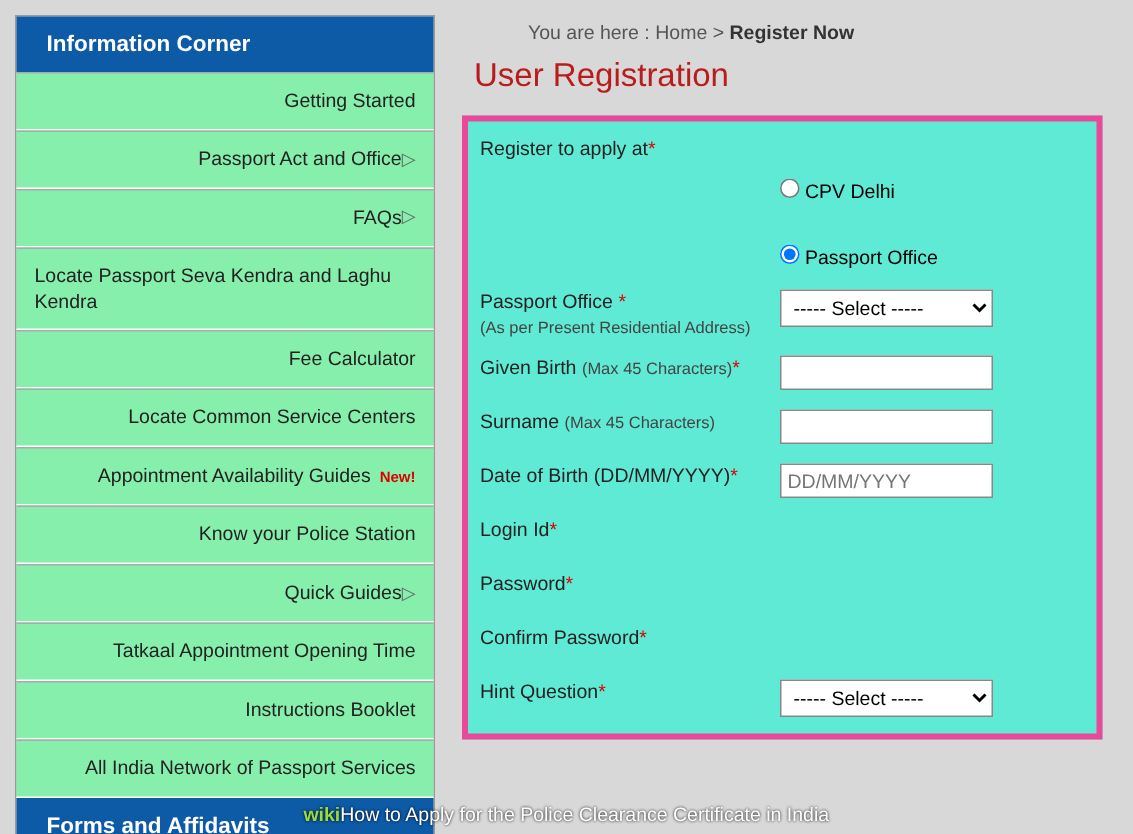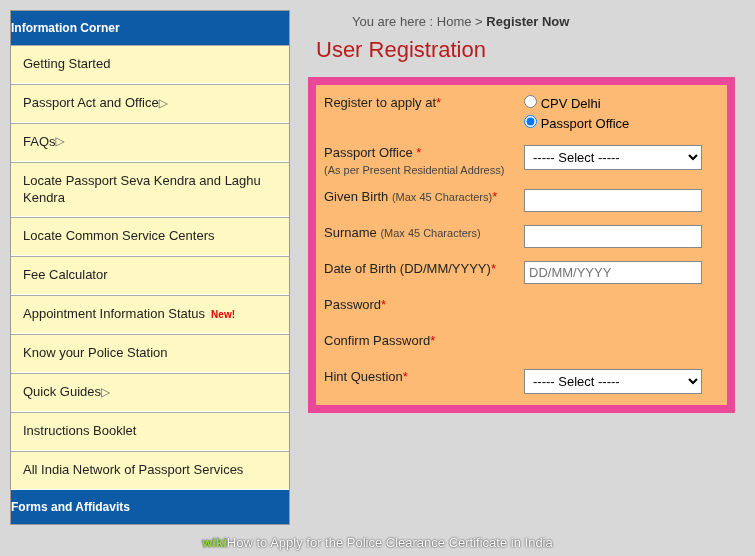--- a/index.html
+++ b/index.html
@@ -1,35 +1,35 @@
 <!DOCTYPE html>
 <html><head>
 <meta charset="utf-8">
 <style>
 * { box-sizing: border-box; margin: 0; padding: 0; }
 body { font-family: Arial, sans-serif; font-size: 13px; background: #d8d8d8; width: 755px; height: 556px; overflow: hidden; position: relative; }
 .container { display: flex; padding: 10px; gap: 8px; }
 .sidebar { width: 280px; background: #e0e0e0; border: 1px solid #999; }
-.sidebar-header { background: #0d5aa7; color: #fff; font-weight: bold; padding: 10px 0; font-size: 12px; }
-.sidebar-item { display: flex; justify-content: flex-start; align-items: center; padding: 10px 12px; border-top: 1px solid #aaa; border-bottom: 1px solid #fff; background: #fef9c3; color: #222; cursor: pointer; font-size: 13px; line-height: 1.3; }
+.sidebar-header { background: #0d5aa7; color: #fff; font-weight: bold; padding: 10px 20px; font-size: 15px; }
+.sidebar-item { display: flex; justify-content: flex-end; align-items: center; padding: 10px 12px; border-top: 1px solid #aaa; border-bottom: 1px solid #fff; background: #86efac; color: #222; cursor: pointer; font-size: 13px; line-height: 1.3; }
 .chevron { color: #666; font-size: 12px; }
 .new-badge { color: #d00; font-size: 10px; font-weight: bold; margin-left: 6px; }
 .main { flex: 1; padding: 4px 10px; position: relative; }
 .breadcrumb { color: #555; font-size: 13px; margin-bottom: 8px; margin-left: 44px; }
 .breadcrumb .bold { color: #333; font-weight: bold; }
 .page-title { color: #b91c1c; font-size: 22px; font-weight: normal; margin: 4px 0 14px 8px; }
-.form-box { border: 8px solid #ec4899; background: #fdba74; padding: 10px 8px; }
+.form-box { border: 4px solid #ec4899; background: #5eead4; padding: 10px 8px; }
 .form-row { display: flex; align-items: flex-start; margin-bottom: 10px; min-height: 26px; }
 .form-label { width: 200px; color: #222; font-size: 13px; line-height: 1.3; }
 .form-label .small { font-size: 11px; color: #444; }
 .req { color: #d00; }
 .form-control { flex: 1; }
-.radio-group label { display: block; margin-bottom: 4px; cursor: pointer; }
+.radio-group label { display: block; margin-bottom: 4px; cursor: pointer; margin-top: 28px; }
 .radio-inline label { display: inline-block; margin-right: 12px; cursor: pointer; }
-select, input[type=text] { width: 178px; padding: 3px 4px; font-size: 13px; border: 1px solid #888; background: #fff; }
+select, input[type=text] { width: 142px; padding: 3px 4px; font-size: 13px; border: 1px solid #888; background: #fff; }
 .watermark { position: absolute; bottom: 6px; left: 0; right: 0; text-align: center; font-size: 13px; color: #fff; text-shadow: 0 0 2px #000; }
 .watermark .wiki { color: #9bdb3d; font-weight: bold; }
 .watermark .how { color: #fff; font-weight: normal; }
 </style>
 </head>
 <body>
 
 <div class="container">
   <div class="sidebar">
     <div class="sidebar-header">Information Corner</div>
@@ -41,34 +41,37 @@
         <span class="chevron">▷</span>
       </div>
     <div class="sidebar-item">
         <span>FAQs</span>
         <span class="chevron">▷</span>
       </div>
     <div class="sidebar-item">
         <span>Locate Passport Seva Kendra and Laghu Kendra</span>
       </div>
     <div class="sidebar-item">
+        <span>Fee Calculator</span>
+      </div>
+    <div class="sidebar-item">
         <span>Locate Common Service Centers</span>
       </div>
     <div class="sidebar-item">
-        <span>Fee Calculator</span>
-      </div>
-    <div class="sidebar-item">
-        <span><span>Appointment Information Status</span><span class="new-badge">New!</span></span>
+        <span><span>Appointment Availability Guides</span><span class="new-badge">New!</span></span>
       </div>
     <div class="sidebar-item">
         <span>Know your Police Station</span>
       </div>
     <div class="sidebar-item">
         <span>Quick Guides</span>
         <span class="chevron">▷</span>
+      </div>
+    <div class="sidebar-item">
+        <span>Tatkaal Appointment Opening Time</span>
       </div>
     <div class="sidebar-item">
         <span>Instructions Booklet</span>
       </div>
     <div class="sidebar-item">
         <span>All India Network of Passport Services</span>
       </div>
     <div class="sidebar-header">Forms and Affidavits</div>
 
   </div>
@@ -97,20 +100,24 @@
       </div>
       <div class="form-row">
         <div class="form-label"><span>Surname </span><span class="small">(Max 45 Characters)</span></div>
         <div class="form-control"><input type="text" style=""></div>
       </div>
       <div class="form-row">
         <div class="form-label"><span>Date of Birth (DD/MM/YYYY)</span><span class="req">*</span></div>
         <div class="form-control"><input type="text" placeholder="DD/MM/YYYY" style=""></div>
       </div>
       <div class="form-row">
+        <div class="form-label"><span>Login Id</span><span class="req">*</span></div>
+        <div class="form-control"></div>
+      </div>
+      <div class="form-row">
         <div class="form-label"><span>Password</span><span class="req">*</span></div>
         <div class="form-control"></div>
       </div>
       <div class="form-row">
         <div class="form-label"><span>Confirm Password</span><span class="req">*</span></div>
         <div class="form-control"></div>
       </div>
       <div class="form-row" style="margin-bottom:0;">
         <div class="form-label"><span>Hint Question</span><span class="req">*</span></div>
         <div class="form-control"><select><option>----- Select -----</option></select></div>

